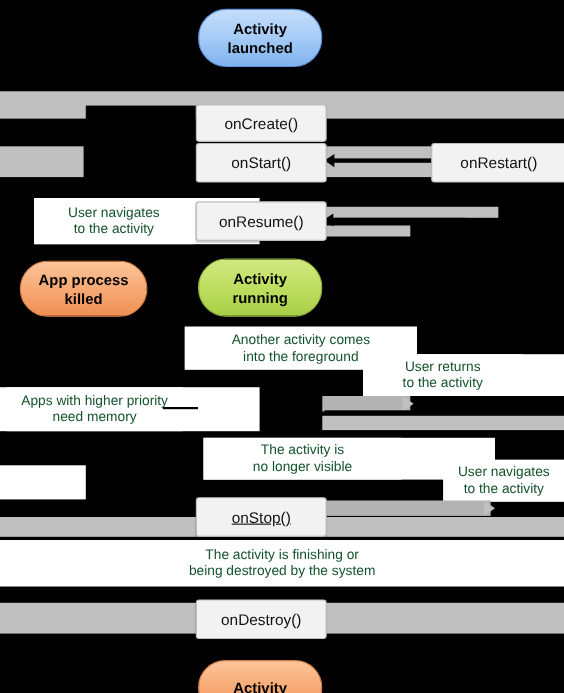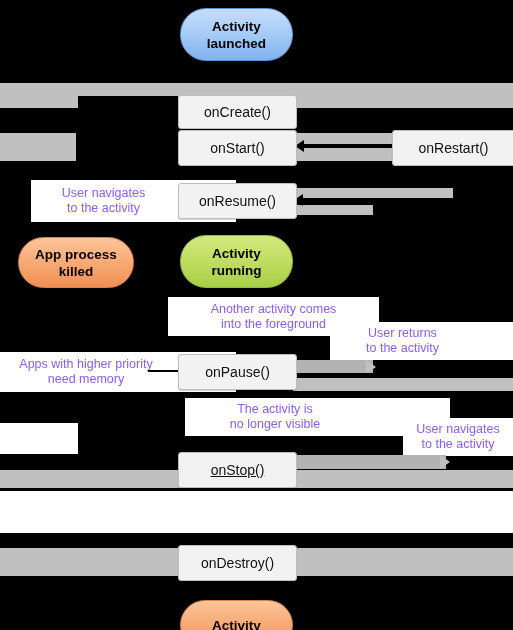--- a/index.html
+++ b/index.html
@@ -23,21 +23,21 @@
   .band {
     background: #c0c0c0;
   }
   .band-dark {
     background: #b3b3b3;
   }
 
   
   .label-box {
     background: #ffffff;
-    color: #8b5cf6;
+    color: #14532d;
     font-size: 12.5px;
     line-height: 15px;
     text-align: center;
     display: flex;
     flex-direction: column;
     align-items: center;
     justify-content: center;
     white-space: pre-line;
   }
 
@@ -160,43 +160,42 @@
   <div class="abs white-block" style="left:0px; top:352px; width:236px; height:40px;"></div>
   <div class="abs label-box" style="left:6px; top:352px; width:160px; height:40px;">Apps with higher priority
 need memory</div>
   <div class="abs line-black" style="left:148px; top:370px; width:32px; height:2px;"></div>
 
   <div class="abs band-dark" style="left:293px; top:360px; width:80px; height:14px;"></div>
   <div class="abs arrow-right-gray" style="left:366px; top:360px;"></div>
   <div class="abs band" style="left:293px; top:378px; width:220px; height:13px;"></div>
   <div class="abs line-black" style="left:295px; top:373px; width:218px; height:2px;"></div>
 
-  <div class="abs" style="left:178px; top:354px; width:117px; height:34px;">
-    <div class="method-box" style="width:100%; height:100%;">onPause()</div>
-  </div>
 
   <div class="abs white-block" style="left:185px; top:398px; width:265px; height:38px;"></div>
   <div class="abs label-box" style="left:185px; top:398px; width:180px; height:38px;">The activity is
 no longer visible</div>
 
   <div class="abs white-block" style="left:0px; top:423px; width:78px; height:31px;"></div>
 
   <div class="abs white-block" style="left:403px; top:418px; width:110px; height:38px;"></div>
   <div class="abs label-box" style="left:403px; top:418px; width:110px; height:38px;">User navigates
 to the activity</div>
 
   <div class="abs band-dark" style="left:293px; top:455px; width:153px; height:14px;"></div>
   <div class="abs arrow-right-gray" style="left:440px; top:455px;"></div>
   <div class="abs band" style="left:0px; top:470px; width:513px; height:18px;"></div>
 
   <div class="abs" style="left:178px; top:452px; width:117px; height:34px;">
     <div class="method-box" style="width:100%; height:100%;text-decoration:underline;">onStop()</div>
   </div>
 
   <div class="abs white-block" style="left:0px; top:491px; width:513px; height:42px;"></div>
+  <div class="abs label-box" style="left:0px; top:491px; width:513px; height:42px;">The activity is finishing or
+being destroyed by the system</div>
 
   <div class="abs band" style="left:0px; top:548px; width:513px; height:28px;"></div>
   <div class="abs" style="left:178px; top:545px; width:117px; height:34px;">
     <div class="method-box" style="width:100%; height:100%;">onDestroy()</div>
   </div>
 
   <div class="abs pill pill-orange" style="left:180px; top:600px; width:113px; height:50px;">Activity</div>
 
 </div>
 

